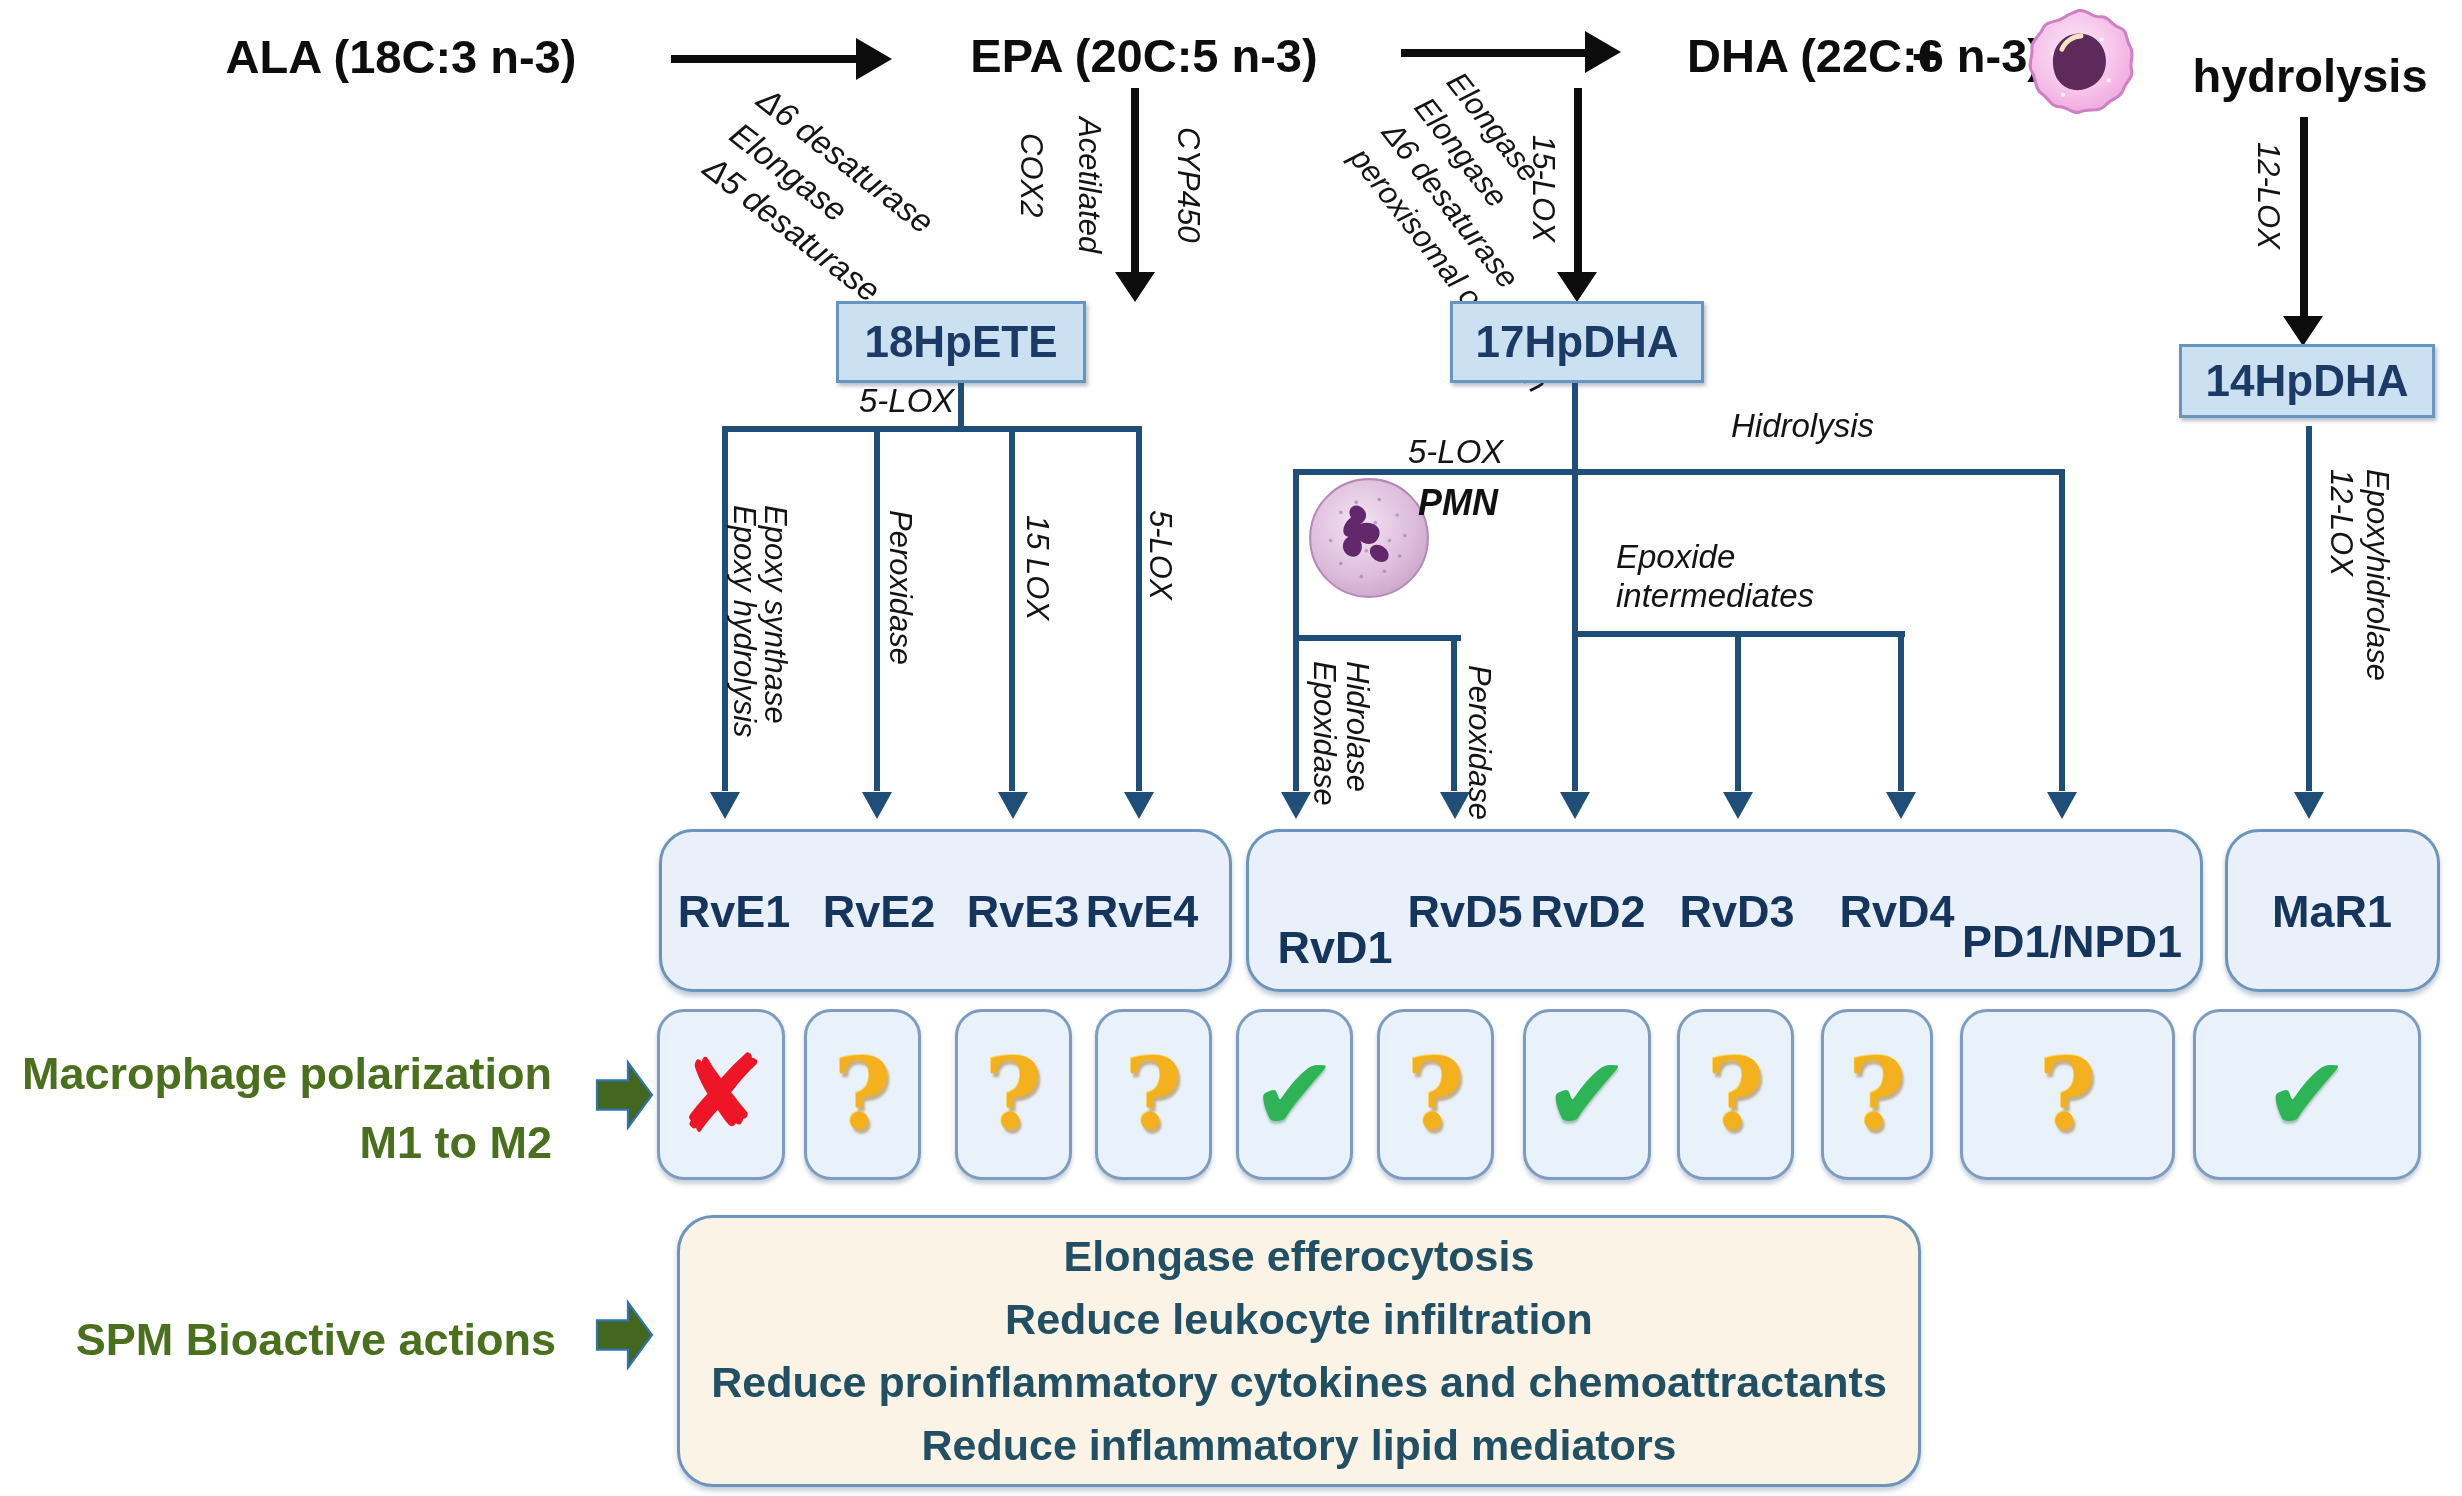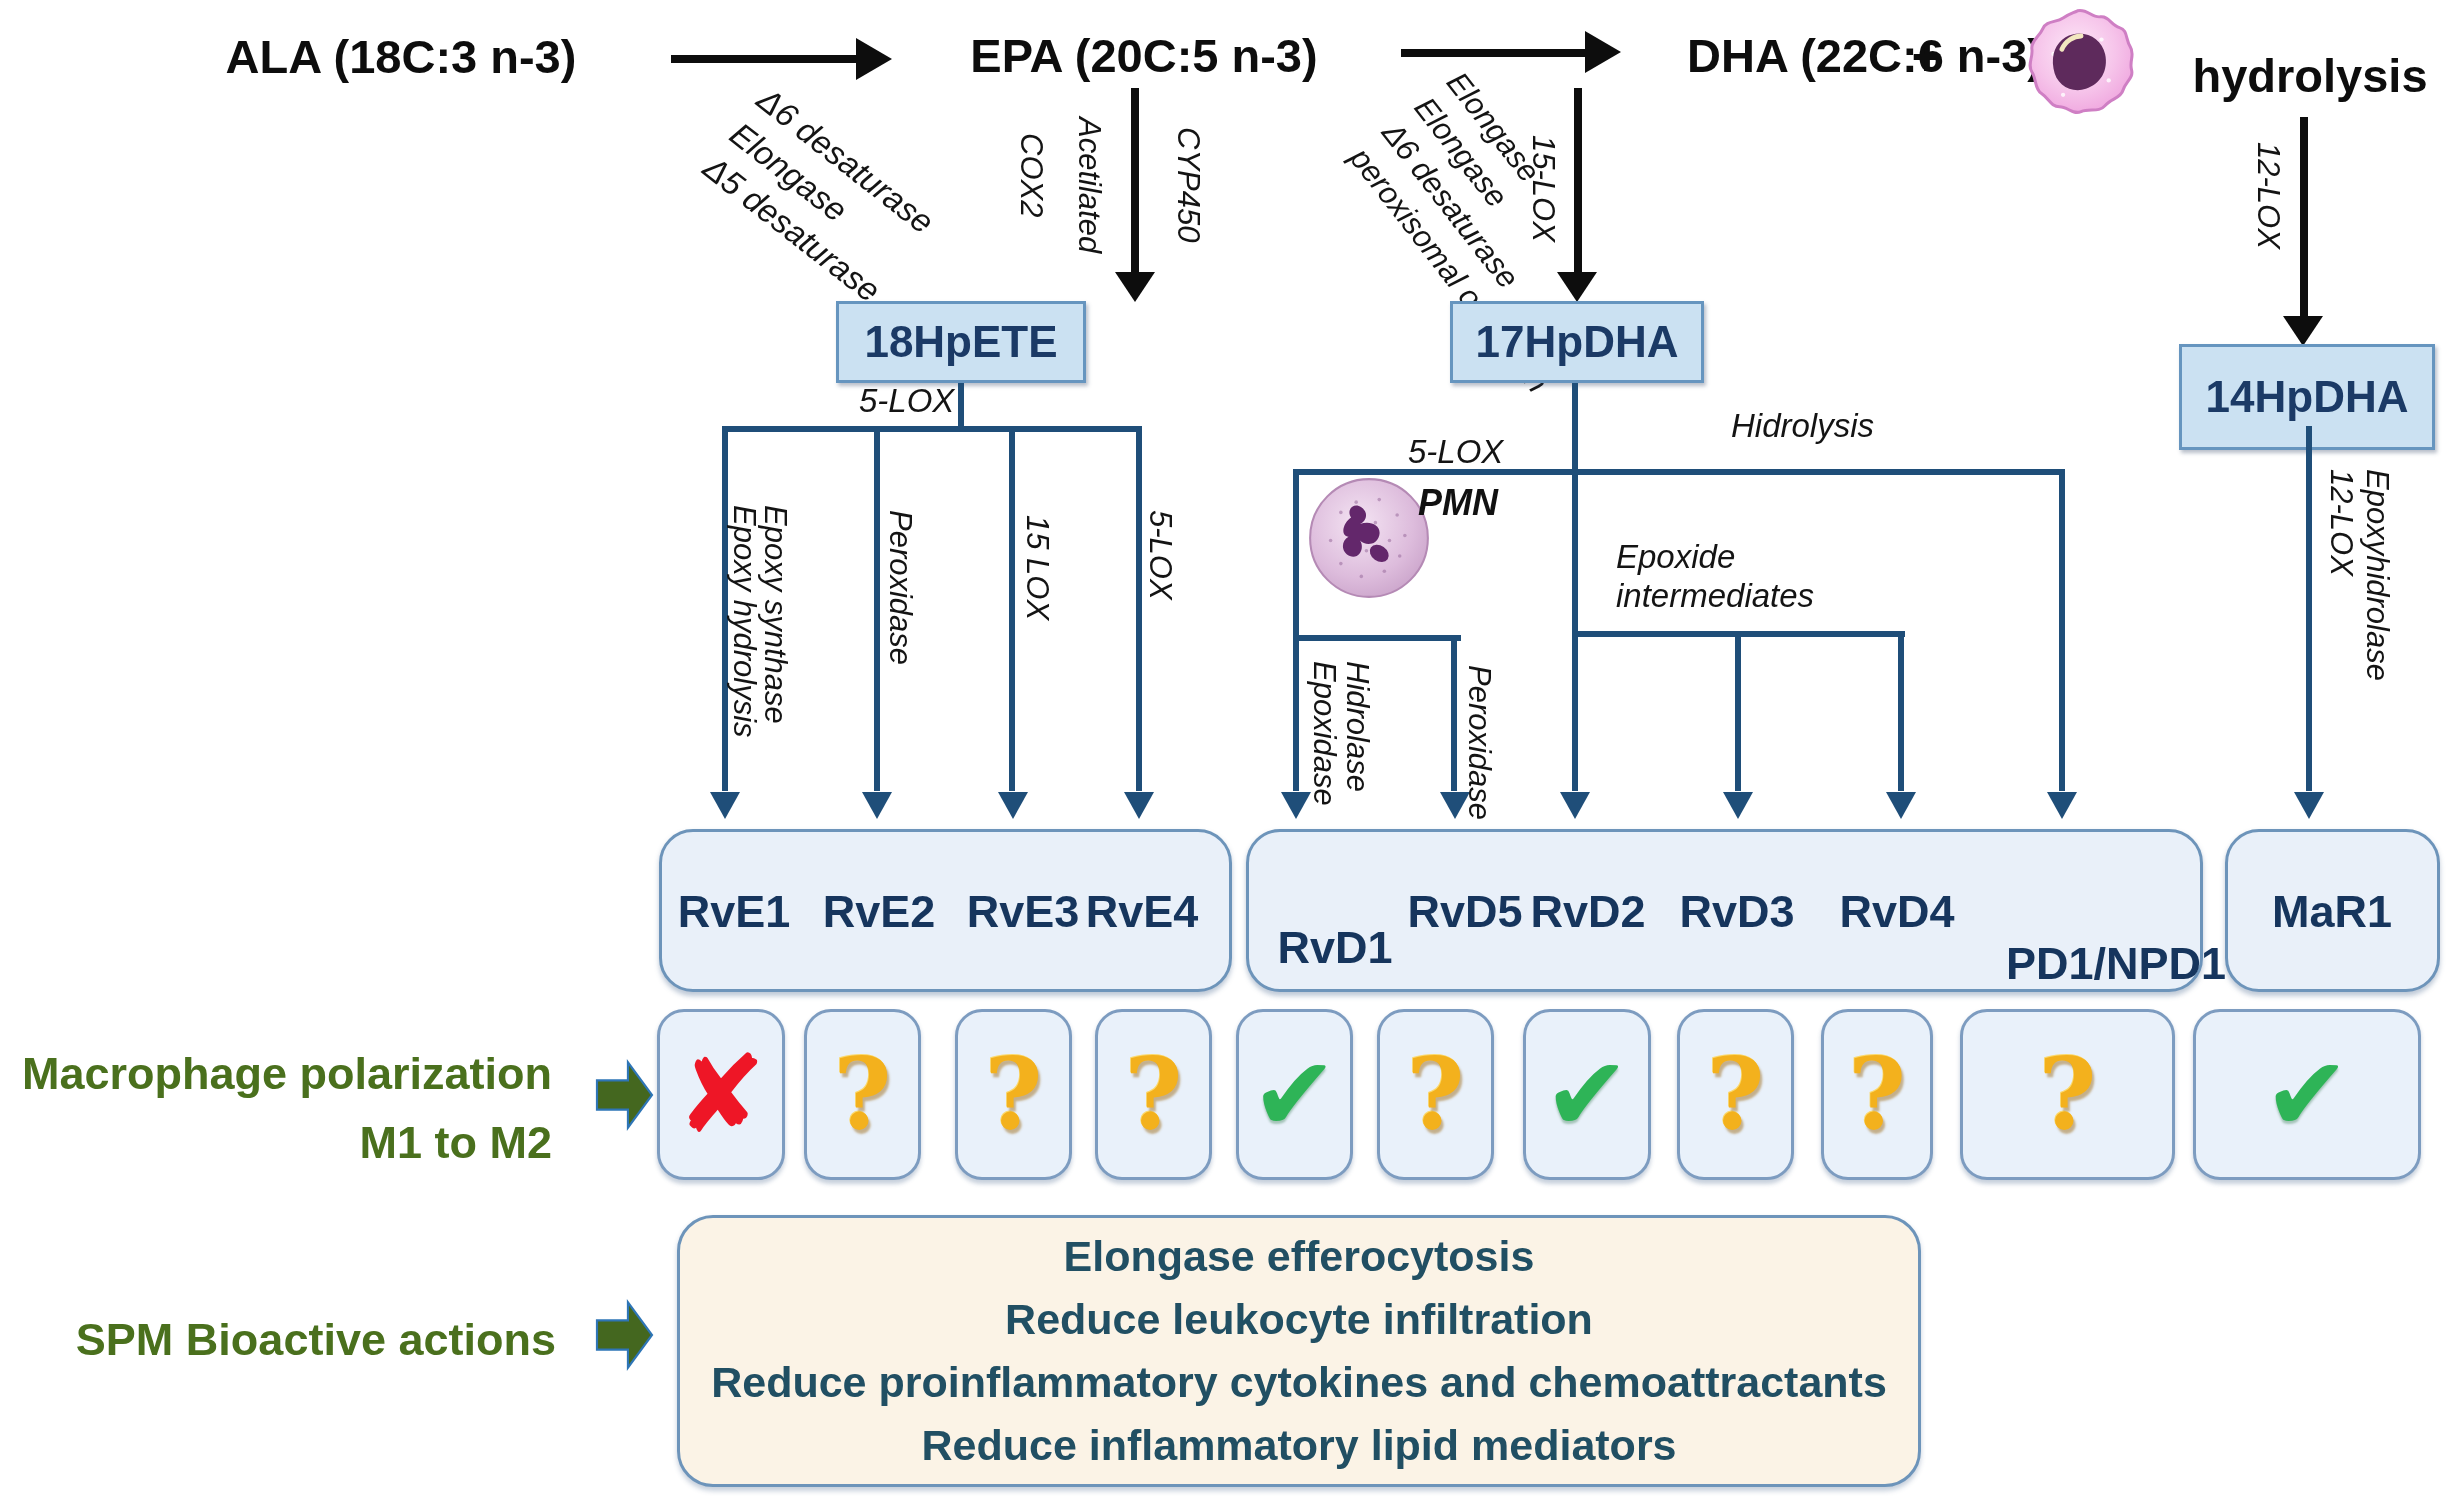--- a/index.html
+++ b/index.html
@@ -111,21 +111,21 @@
   <div class="vblk" style="left:1574px;top:88px;height:185px;"></div>
   <div class="vblkhead" style="left:1557px;top:272px;"></div>
   <span class="vlab" style="left:1561px;top:135px;">15-LOX</span>
 
   <div class="vblk" style="left:2300px;top:117px;height:200px;"></div>
   <div class="vblkhead" style="left:2283px;top:316px;"></div>
   <span class="vlab" style="left:2286px;top:142px;">12-LOX</span>
 
   <div class="box" style="left:836px;top:301px;width:250px;height:82px;">18HpETE</div>
   <div class="box" style="left:1450px;top:301px;width:254px;height:82px;">17HpDHA</div>
-  <div class="box" style="left:2179px;top:344px;width:256px;height:106px;">14HpDHA</div>
+  <div class="box" style="left:2179px;top:344px;width:256px;height:74px;">14HpDHA</div>
 
   <div class="tv" style="left:958px;top:383px;height:49px;"></div>
   <span class="ilab" style="left:859px;top:382px;">5-LOX</span>
   <div class="th" style="left:722px;top:426px;width:420px;"></div>
   <div class="tv" style="left:722px;top:426px;height:365px;"></div>
   <div class="thead" style="left:710px;top:792px;"></div>
   <div class="tv" style="left:874px;top:426px;height:365px;"></div>
   <div class="thead" style="left:862px;top:792px;"></div>
   <div class="tv" style="left:1009px;top:426px;height:365px;"></div>
   <div class="thead" style="left:998px;top:792px;"></div>
@@ -206,21 +206,21 @@
   <div class="product" style="left:2225px;top:829px;width:215px;height:163px;"></div>
   <span class="plabel" style="left:734px;top:912px;">RvE1</span>
   <span class="plabel" style="left:879px;top:912px;">RvE2</span>
   <span class="plabel" style="left:1023px;top:912px;">RvE3</span>
   <span class="plabel" style="left:1142px;top:912px;">RvE4</span>
   <span class="plabel" style="left:1308px;top:948px;margin-left:27px;">RvD1</span>
   <span class="plabel" style="left:1465px;top:912px;">RvD5</span>
   <span class="plabel" style="left:1588px;top:912px;">RvD2</span>
   <span class="plabel" style="left:1737px;top:912px;">RvD3</span>
   <span class="plabel" style="left:1897px;top:912px;">RvD4</span>
-  <span class="plabel" style="left:2072px;top:964px;margin-left:44px;">PD1/NPD1</span>
+  <span class="plabel" style="left:2072px;top:942px;">PD1/NPD1</span>
   <span class="plabel" style="left:2332px;top:912px;">MaR1</span>
 
   <div class="greenlab" style="left:0px;top:1039px;width:552px;">
     <div>Macrophage polarization</div>
     <div>M1 to M2</div>
   </div>
   <svg class="garrow" style="left:593px;top:1052px;" width="63" height="86" viewBox="0 0 72 100">
     <path d="M4 33 H40 V12 L68 50 L40 88 V67 H4 Z" fill="#44671f" stroke="#2e75b6" stroke-width="2.5"></path>
   </svg>
 

